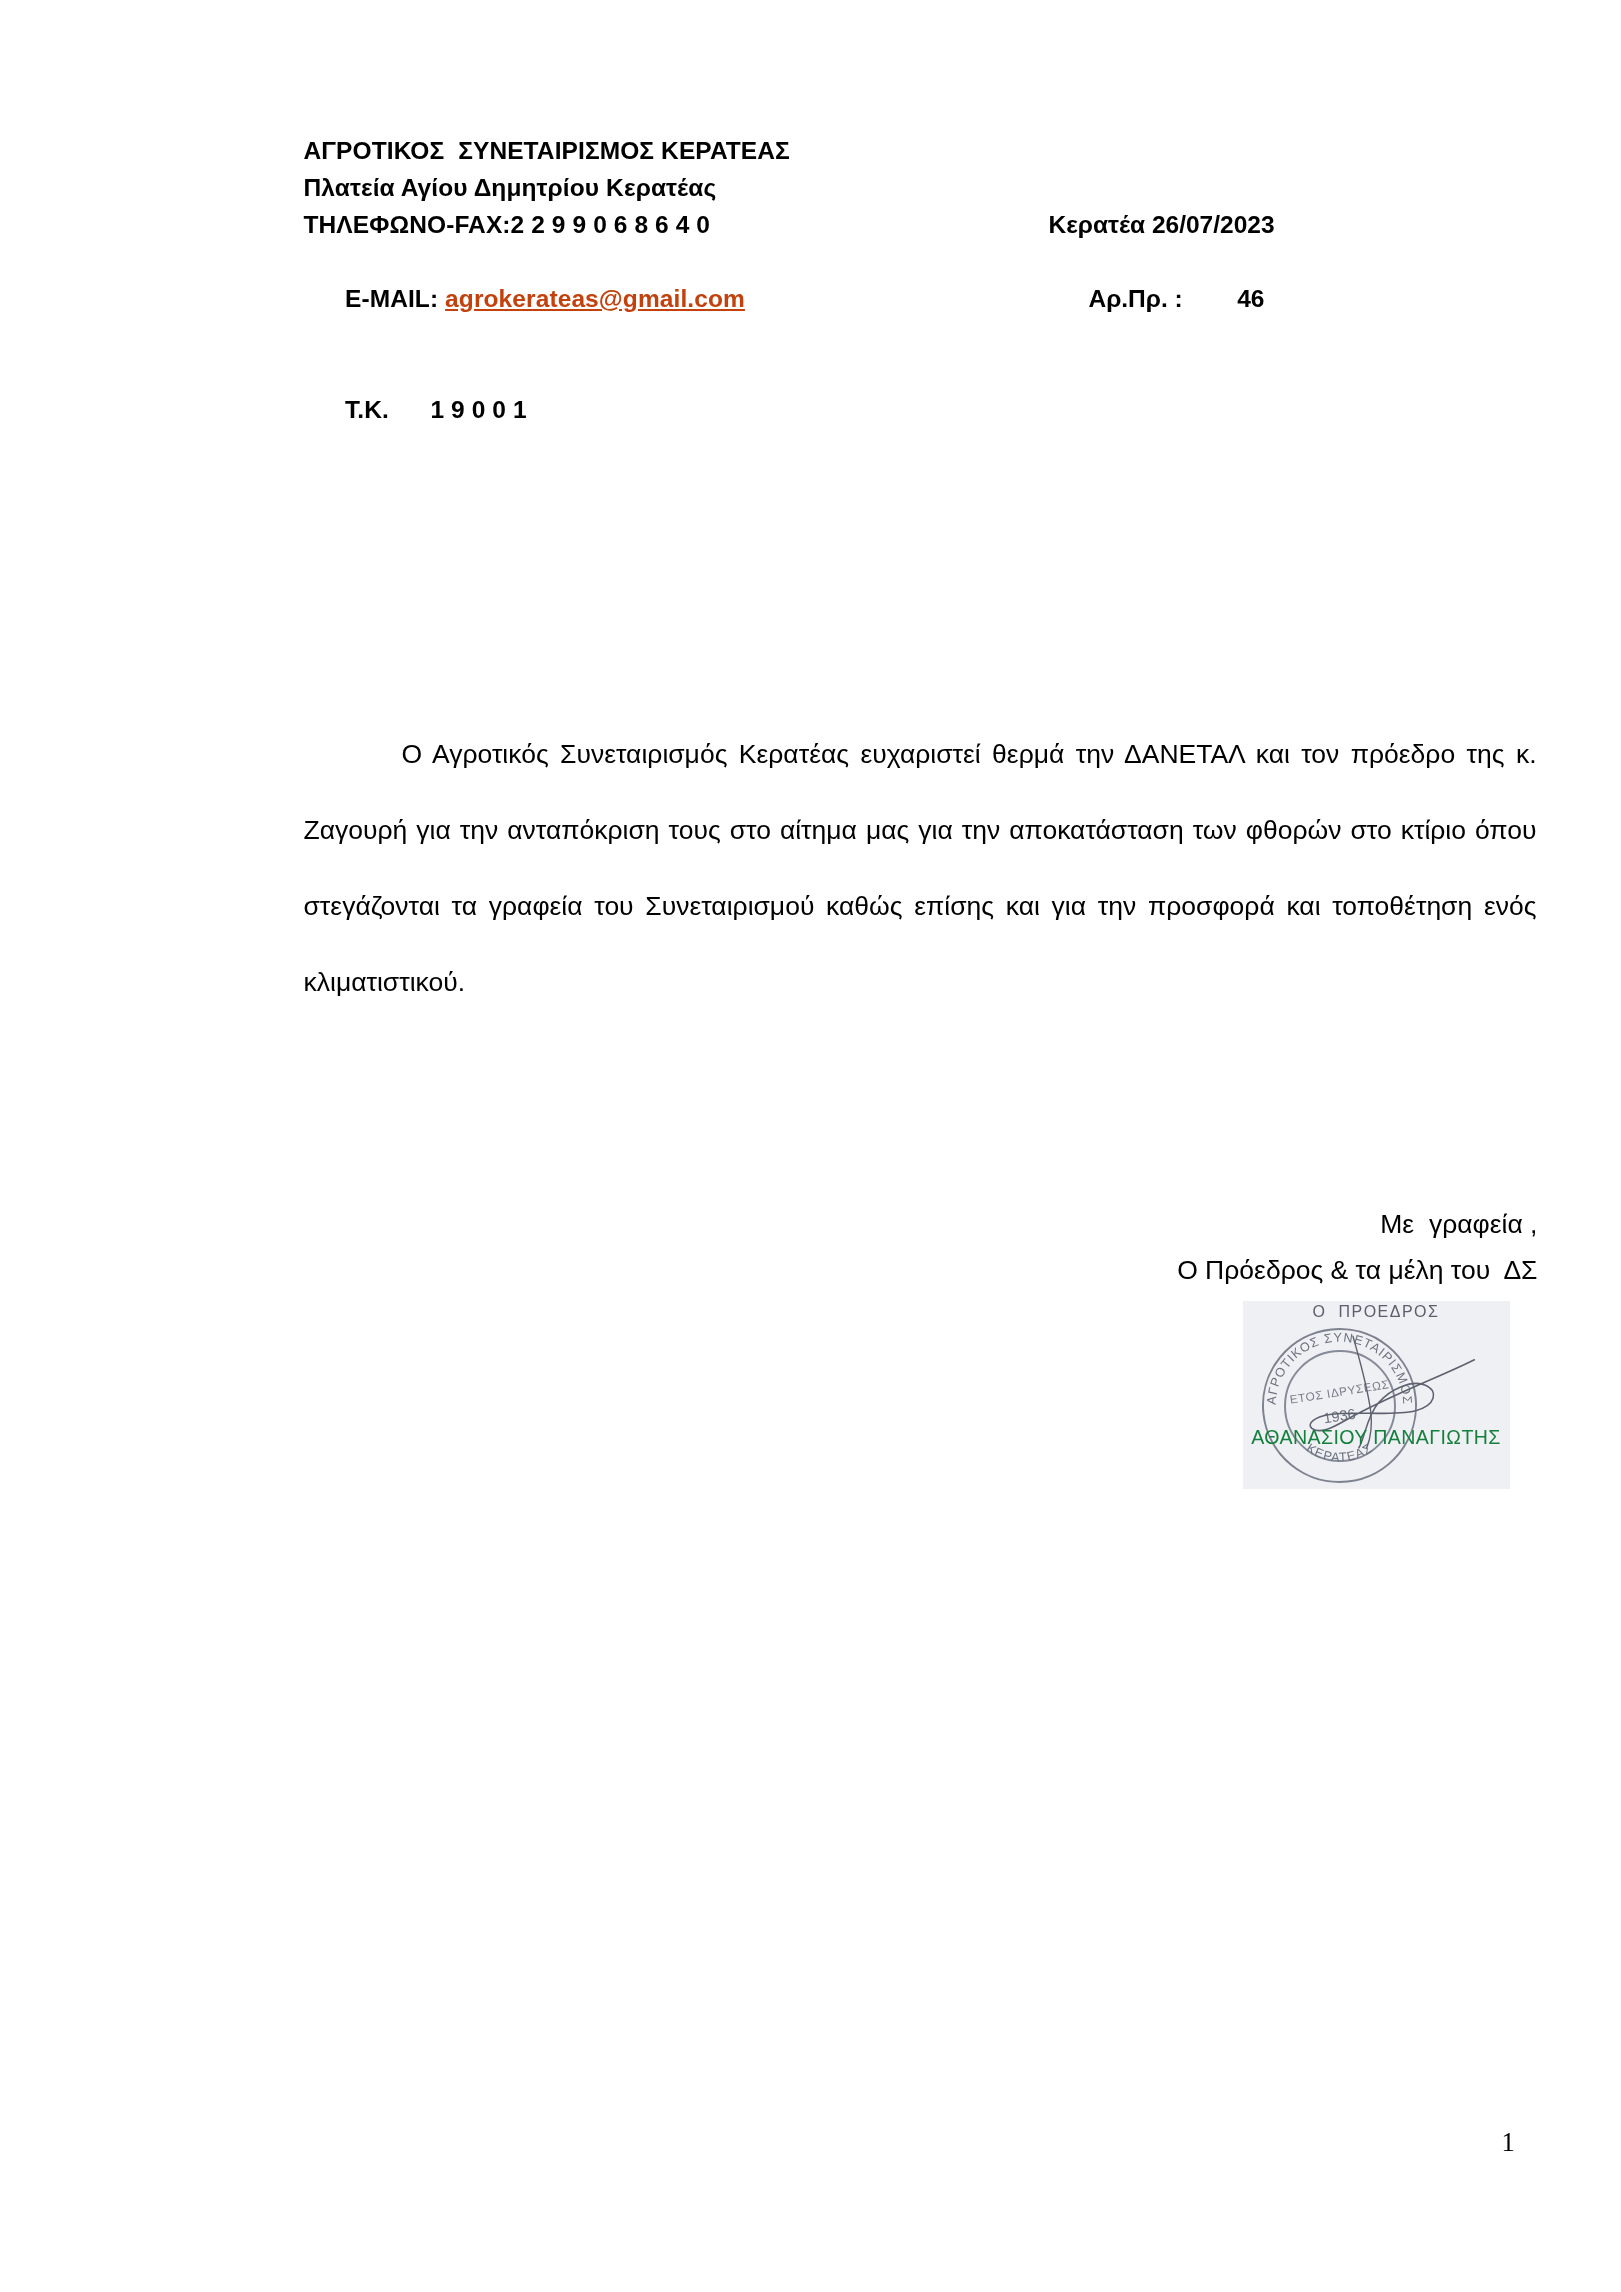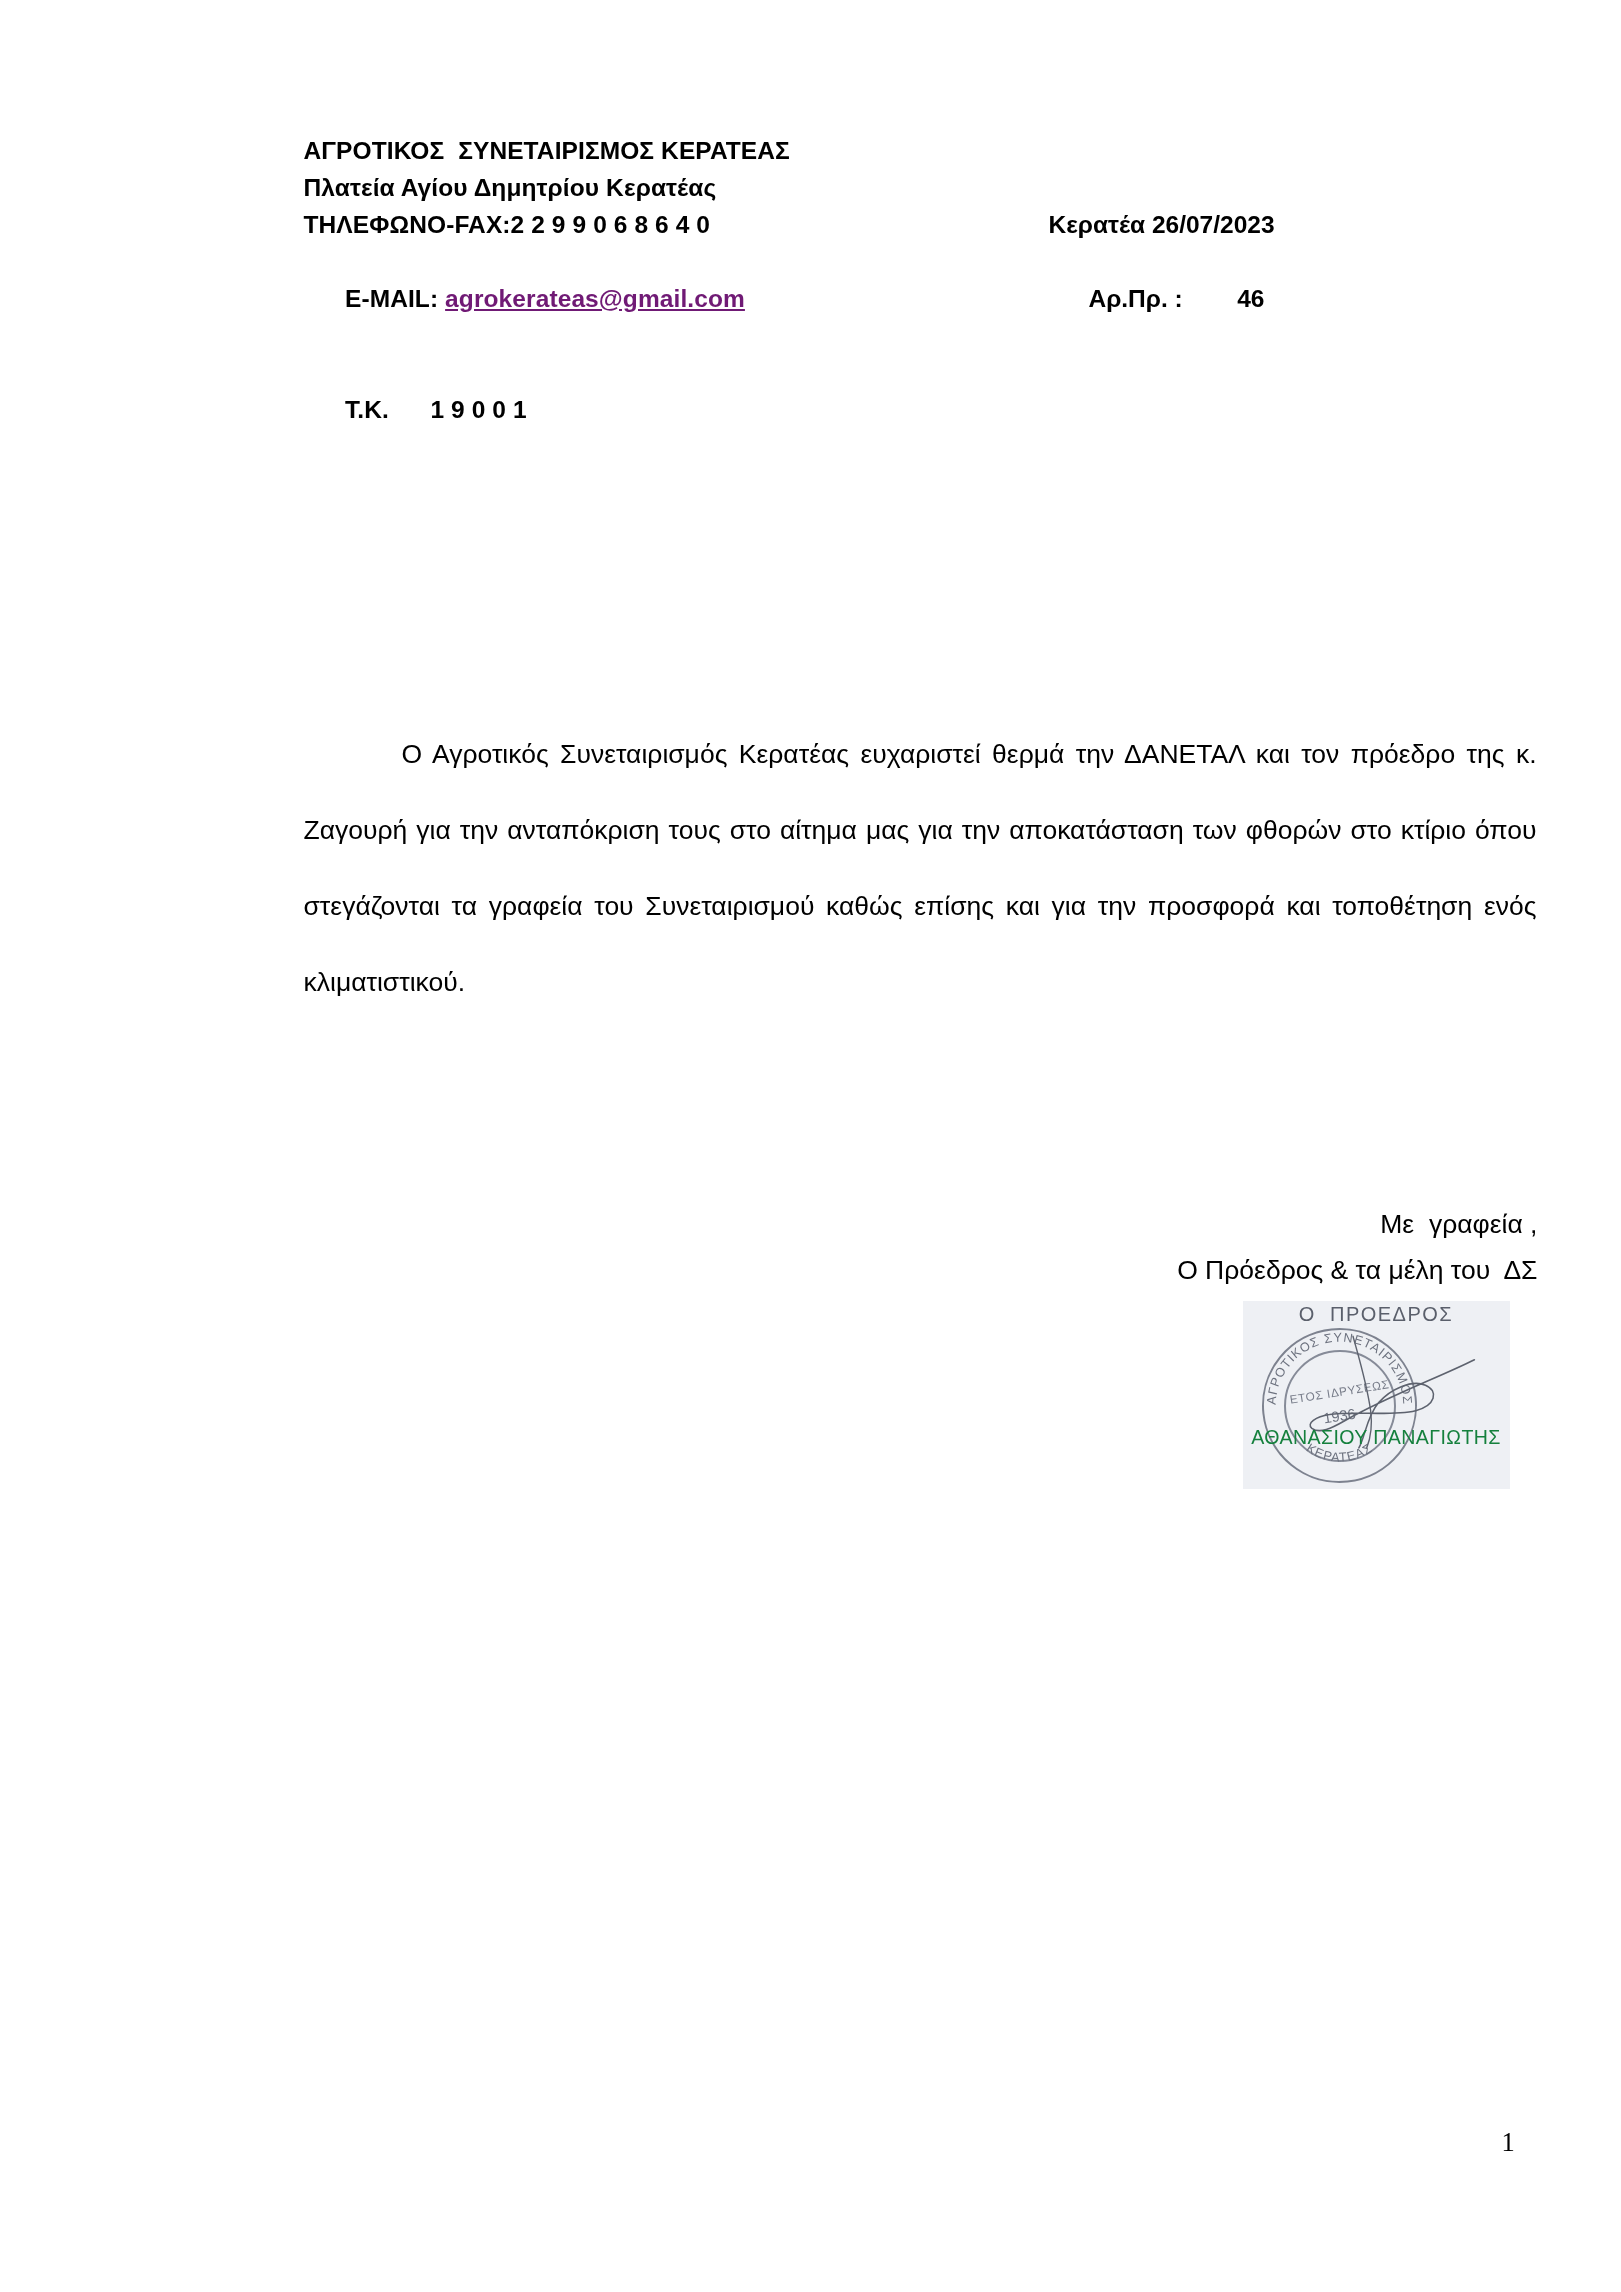--- a/index.html
+++ b/index.html
@@ -34,21 +34,21 @@
     font-weight: bold;
     font-size: 24.5px;
     line-height: 37px;
     white-space: pre;
     letter-spacing: 0.1px;
   }
 
   .lh-line .label { font-weight: bold; }
 
   .email-link {
-    color: #701a75;
+    color: #c2410c;
     text-decoration: underline;
     font-weight: bold;
   }
 
   
   .meta-block {
     position: absolute;
     left: 972px;
     top: 196px;
     width: 510px;
@@ -116,21 +116,21 @@
     background: #eef0f4;
     overflow: hidden;
   }
 
   .sig-title {
     position: absolute;
     left: 0;
     top: 2px;
     width: 100%;
     text-align: center;
-    font-size: 20px;
+    font-size: 16px;
     letter-spacing: 1.5px;
     color: #5a5f6b;
     white-space: pre;
   }
 
   .sig-name {
     position: absolute;
     left: 0;
     top: 125px;
     width: 100%;

